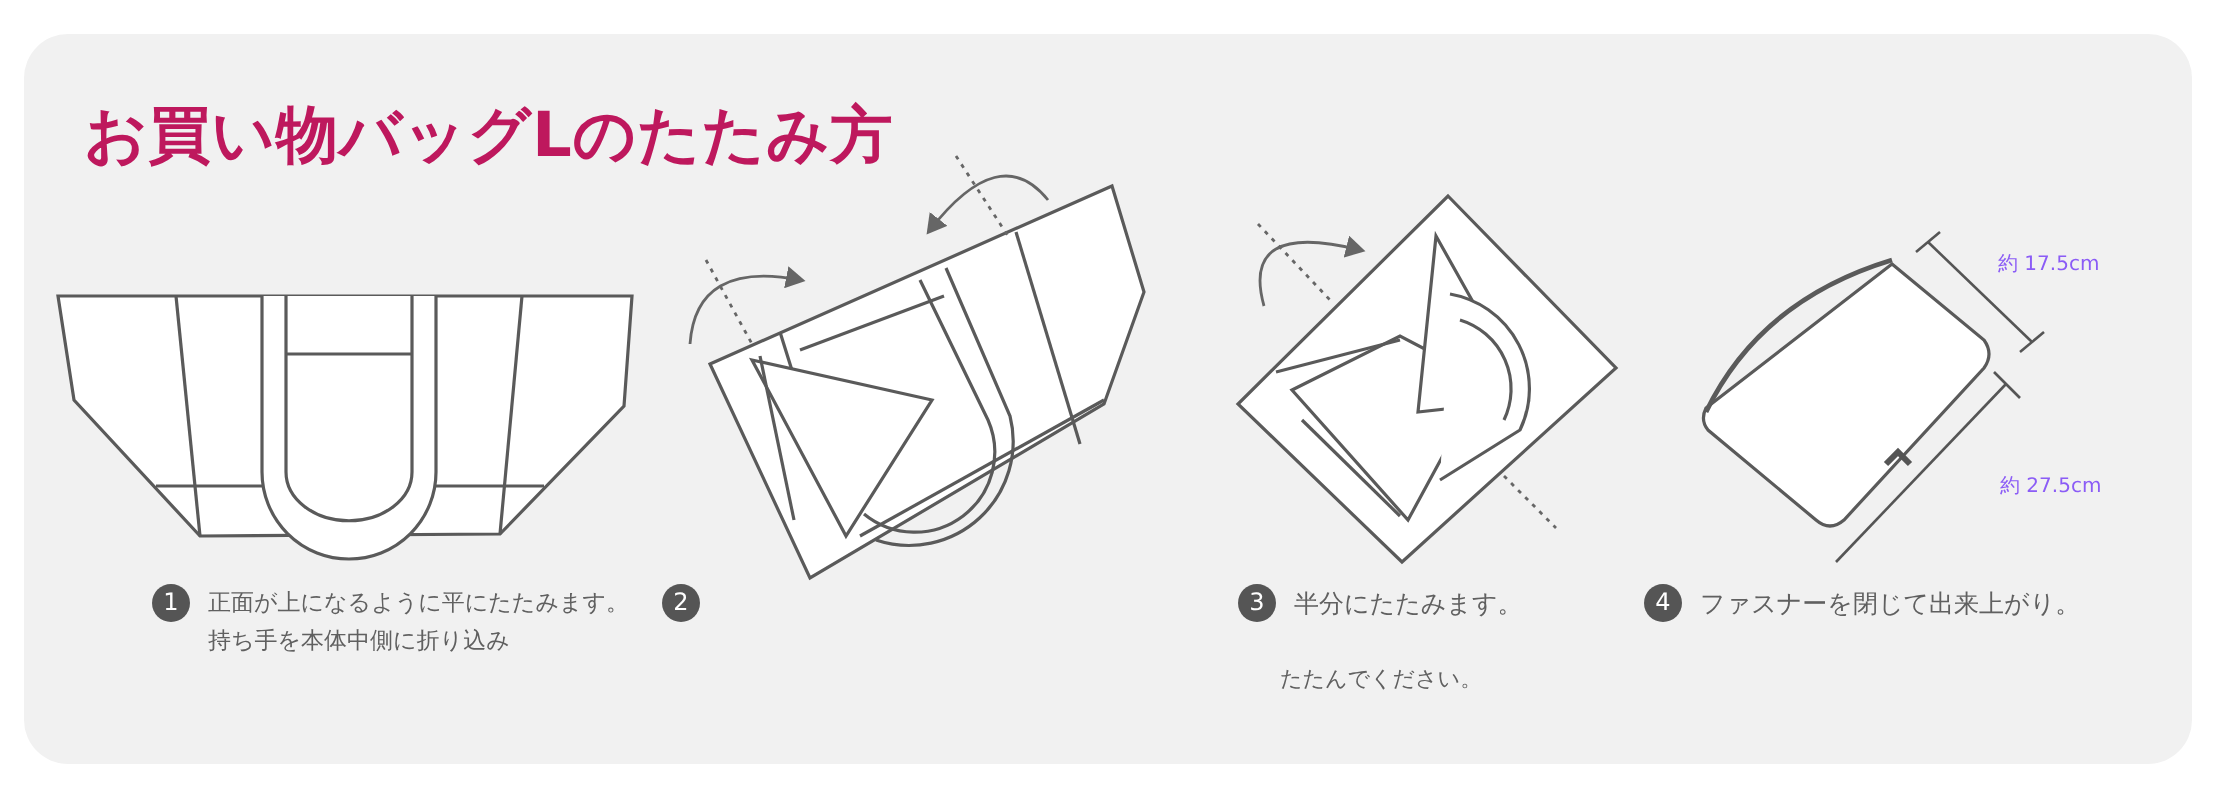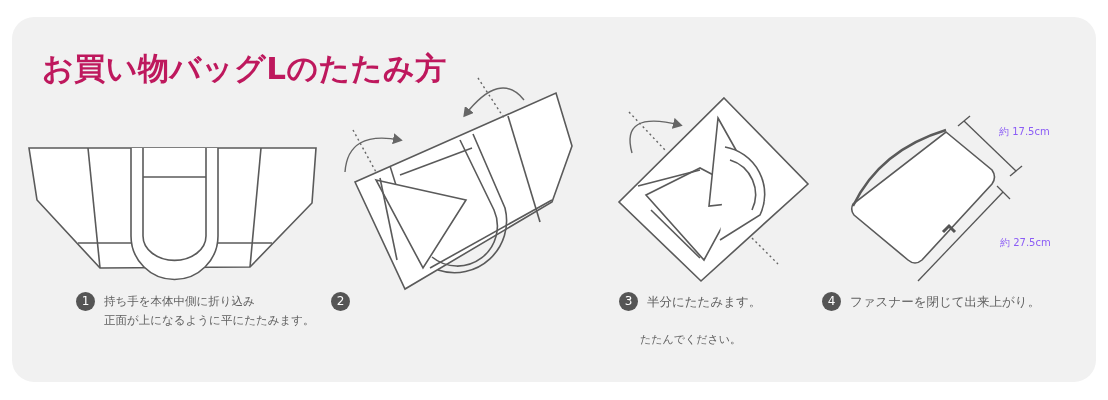--- a/index.html
+++ b/index.html
@@ -94,22 +94,22 @@
     </g>
   </g>
 </svg>
 
 <div class="dim" style="left:999px;top:125px;">約 17.5cm</div>
 <div class="dim" style="left:975px;top:236px;margin-left:25px;">約 27.5cm</div>
 
 <div class="step" style="left:76px;top:292px;">
   <span class="num">1</span>
   <span class="txt">
+    <span>正面が上になるように平にたたみます。</span>
     <span>持ち手を本体中側に折り込み</span>
-    <span>正面が上になるように平にたたみます。</span>
   </span>
 </div>
 
 <div class="step" style="left:331px;top:292px;font-size:12.5px;">
   <span class="num">2</span>
 </div>
 
 <div class="step" style="left:619px;top:292px;font-size:12.5px;">
   <span class="num">3</span>
   <span class="txt">

